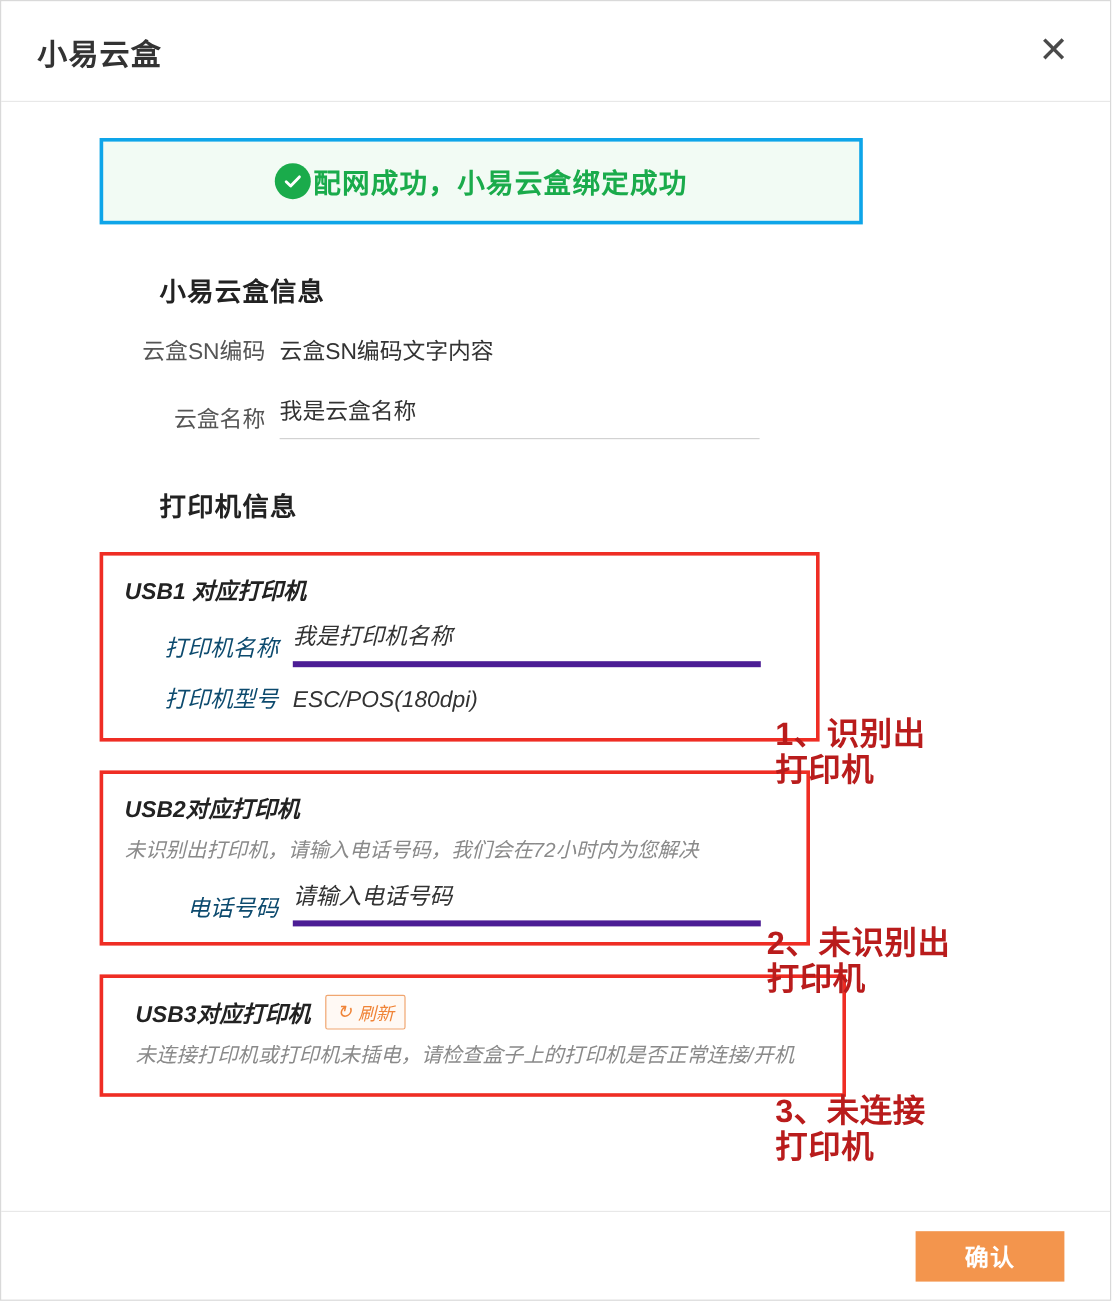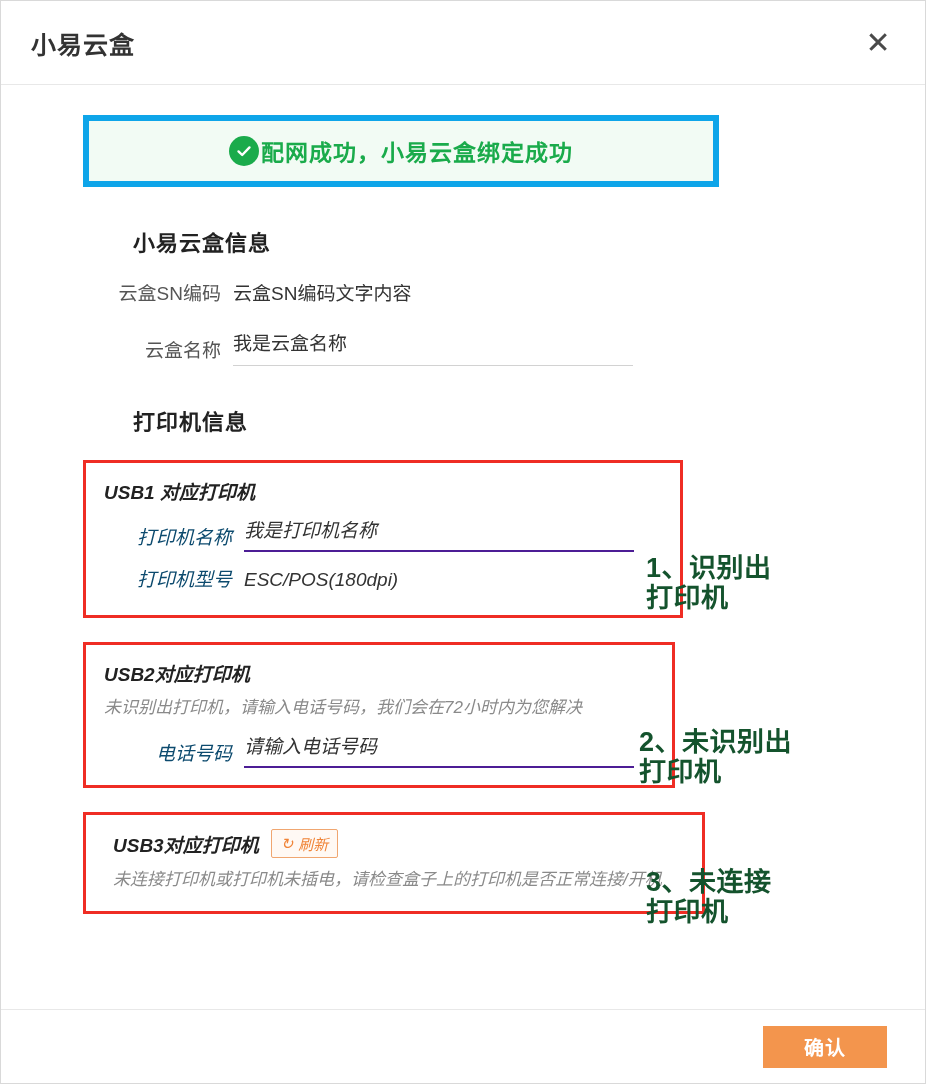--- a/index.html
+++ b/index.html
@@ -57,21 +57,21 @@
     flex: 1 1 auto;
     padding: 30px 60px 0 82px;
     box-sizing: border-box;
     position: relative;
     overflow: hidden;
   }
   .success-banner {
     width: 636px;
     height: 72px;
     background: #f2fbf4;
-    border: 6px solid #0ea5e9;
+    border: 3px solid #0ea5e9;
     box-sizing: border-box;
     display: flex;
     align-items: center;
     justify-content: center;
     gap: 2px;
   }
   .check-circle {
     width: 30px;
     height: 30px;
     border-radius: 50%;
@@ -184,39 +184,40 @@
     color: #0c4a6e;
     padding-right: 12px;
     box-sizing: border-box;
     flex: 0 0 auto;
     line-height: 28px;
   }
   .card-value-underline {
     width: 390px;
     font-size: 19px;
     color: #333333;
-    border-bottom: 2px solid #4c1d95;
+    border-bottom: 5px solid #4c1d95;
     padding-bottom: 7px;
     line-height: 25px;
     flex: 0 0 auto;
   }
   .card-value-plain {
     font-size: 19px;
     color: #333333;
     line-height: 28px;
   }
   
   .annotation {
     position: absolute;
-    color: #14532d;
+    color: #b91c1c;
     font-size: 27px;
     font-weight: bold;
     line-height: 1.12;
     letter-spacing: 0.5px;
     white-space: pre-line;
+    margin-top: 44px;
   }
   .anno-1 { left: 645px; top: 468px; }
   .anno-2 { left: 638px; top: 642px; }
   .anno-3 { left: 645px; top: 782px; }
   
   .dialog-footer {
     flex: 0 0 auto;
     height: 74px;
     border-top: 1px solid #e8e8e8;
     display: flex;

